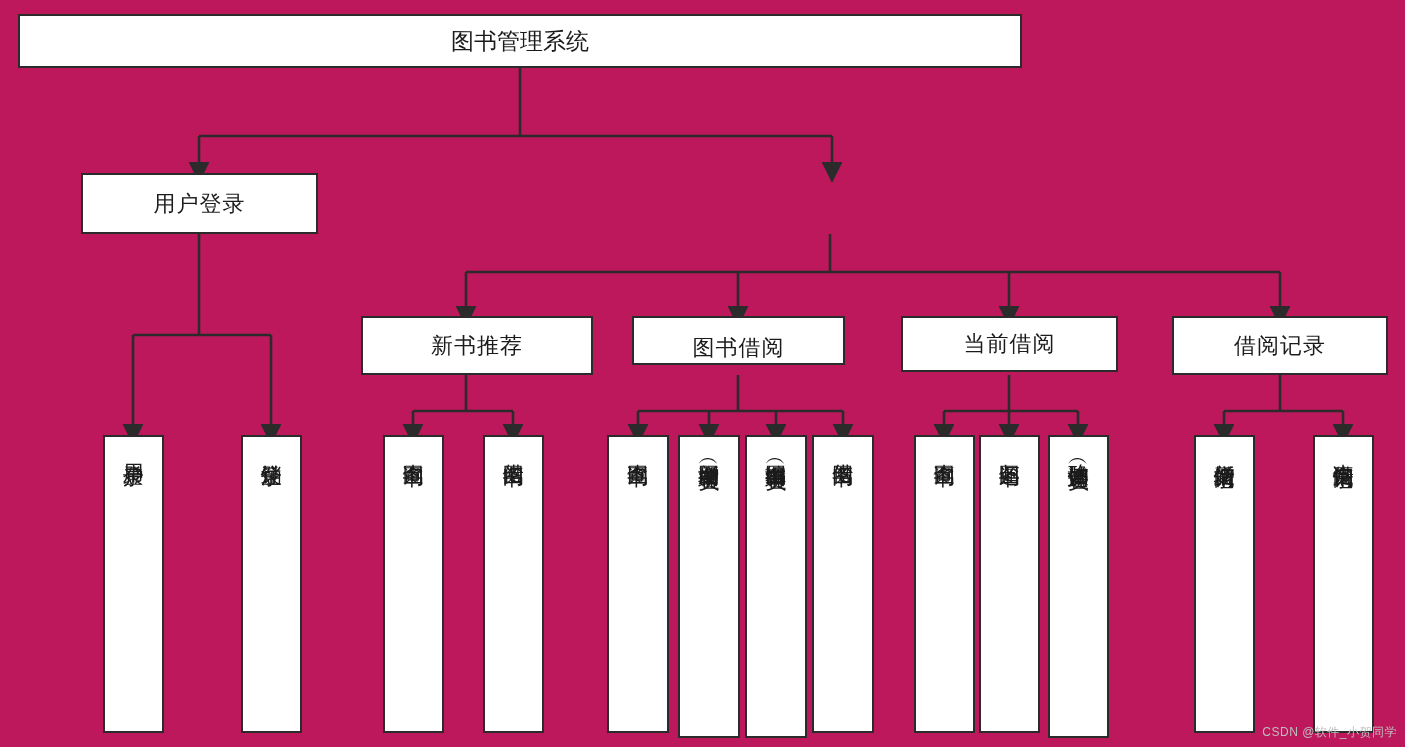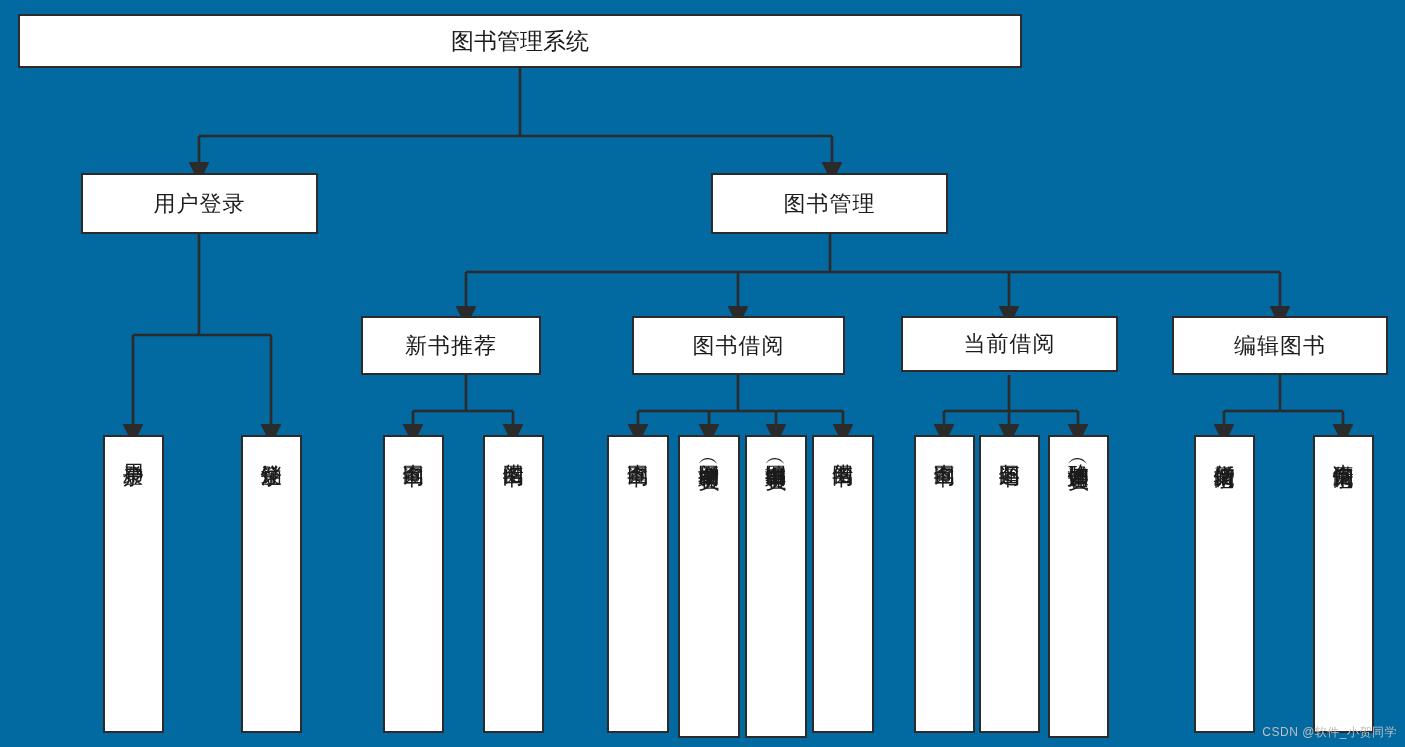--- a/index.html
+++ b/index.html
@@ -1,17 +1,17 @@
 <!DOCTYPE html>
 <html><head>
 <meta charset="utf-8">
 <style>
   html,body{margin:0;padding:0;background:#ffffff;}
   body{width:1405px;height:747px;font-family:"Liberation Sans","DejaVu Sans",sans-serif;}
-  #stage{position:relative;width:1405px;height:747px;overflow:hidden;background:#0369a1;}
+  #stage{position:relative;width:1405px;height:747px;overflow:hidden;background:#be185d;}
 
   svg#wires{position:absolute;left:0;top:0;width:1405px;height:747px;}
 
   .node{position:absolute;box-sizing:border-box;background:#ffffff;
         border:2px solid #2b2b2b;display:flex;align-items:center;justify-content:center;
         color:#1b1b1b;}
   .node.h{font-size:22px;letter-spacing:1px;}
   .node.root{font-size:23px;}
 
   .leaf{position:absolute;box-sizing:border-box;background:#ffffff;border:2px solid #2b2b2b;
@@ -78,35 +78,32 @@
     </g>
   </svg>
 
   <div class="node root" style="left:18px;top:14px;width:1004px;height:54px;">
     <span>图书管理系统</span>
   </div>
 
   <div class="node h" style="left:81px;top:173px;width:237px;height:61px;">
     <span>用户登录</span>
   </div>
-  <div class="node h" style="left:711px;top:173px;width:237px;height:61px;">
-    <span>图书管理</span>
-  </div>
 
-  <div class="node h" style="left:361px;top:316px;width:180px;height:59px;text-align:center;">
+  <div class="node h" style="left:361px;top:316px;width:232px;height:59px;text-align:center;">
     <span>新书推荐</span>
   </div>
-  <div class="node h" style="left:632px;top:316px;width:213px;height:59px;">
+  <div class="node h" style="left:632px;top:316px;width:213px;height:49px;align-items:flex-end;">
     <span>图书借阅</span>
   </div>
   <div class="node h" style="left:901px;top:316px;width:217px;height:56px;">
     <span>当前借阅</span>
   </div>
   <div class="node h" style="left:1172px;top:316px;width:216px;height:59px;">
-    <span>编辑图书</span>
+    <span>借阅记录</span>
   </div>
 
   <div class="leaf" style="left:103px;top:435px;width:61px;height:298px;">
     <span class="vt">用户登录</span>
   </div>
   <div class="leaf" style="left:241px;top:435px;width:61px;height:298px;">
     <span class="vt">注销登录</span>
   </div>
 
   <div class="leaf" style="left:383px;top:435px;width:61px;height:298px;">

